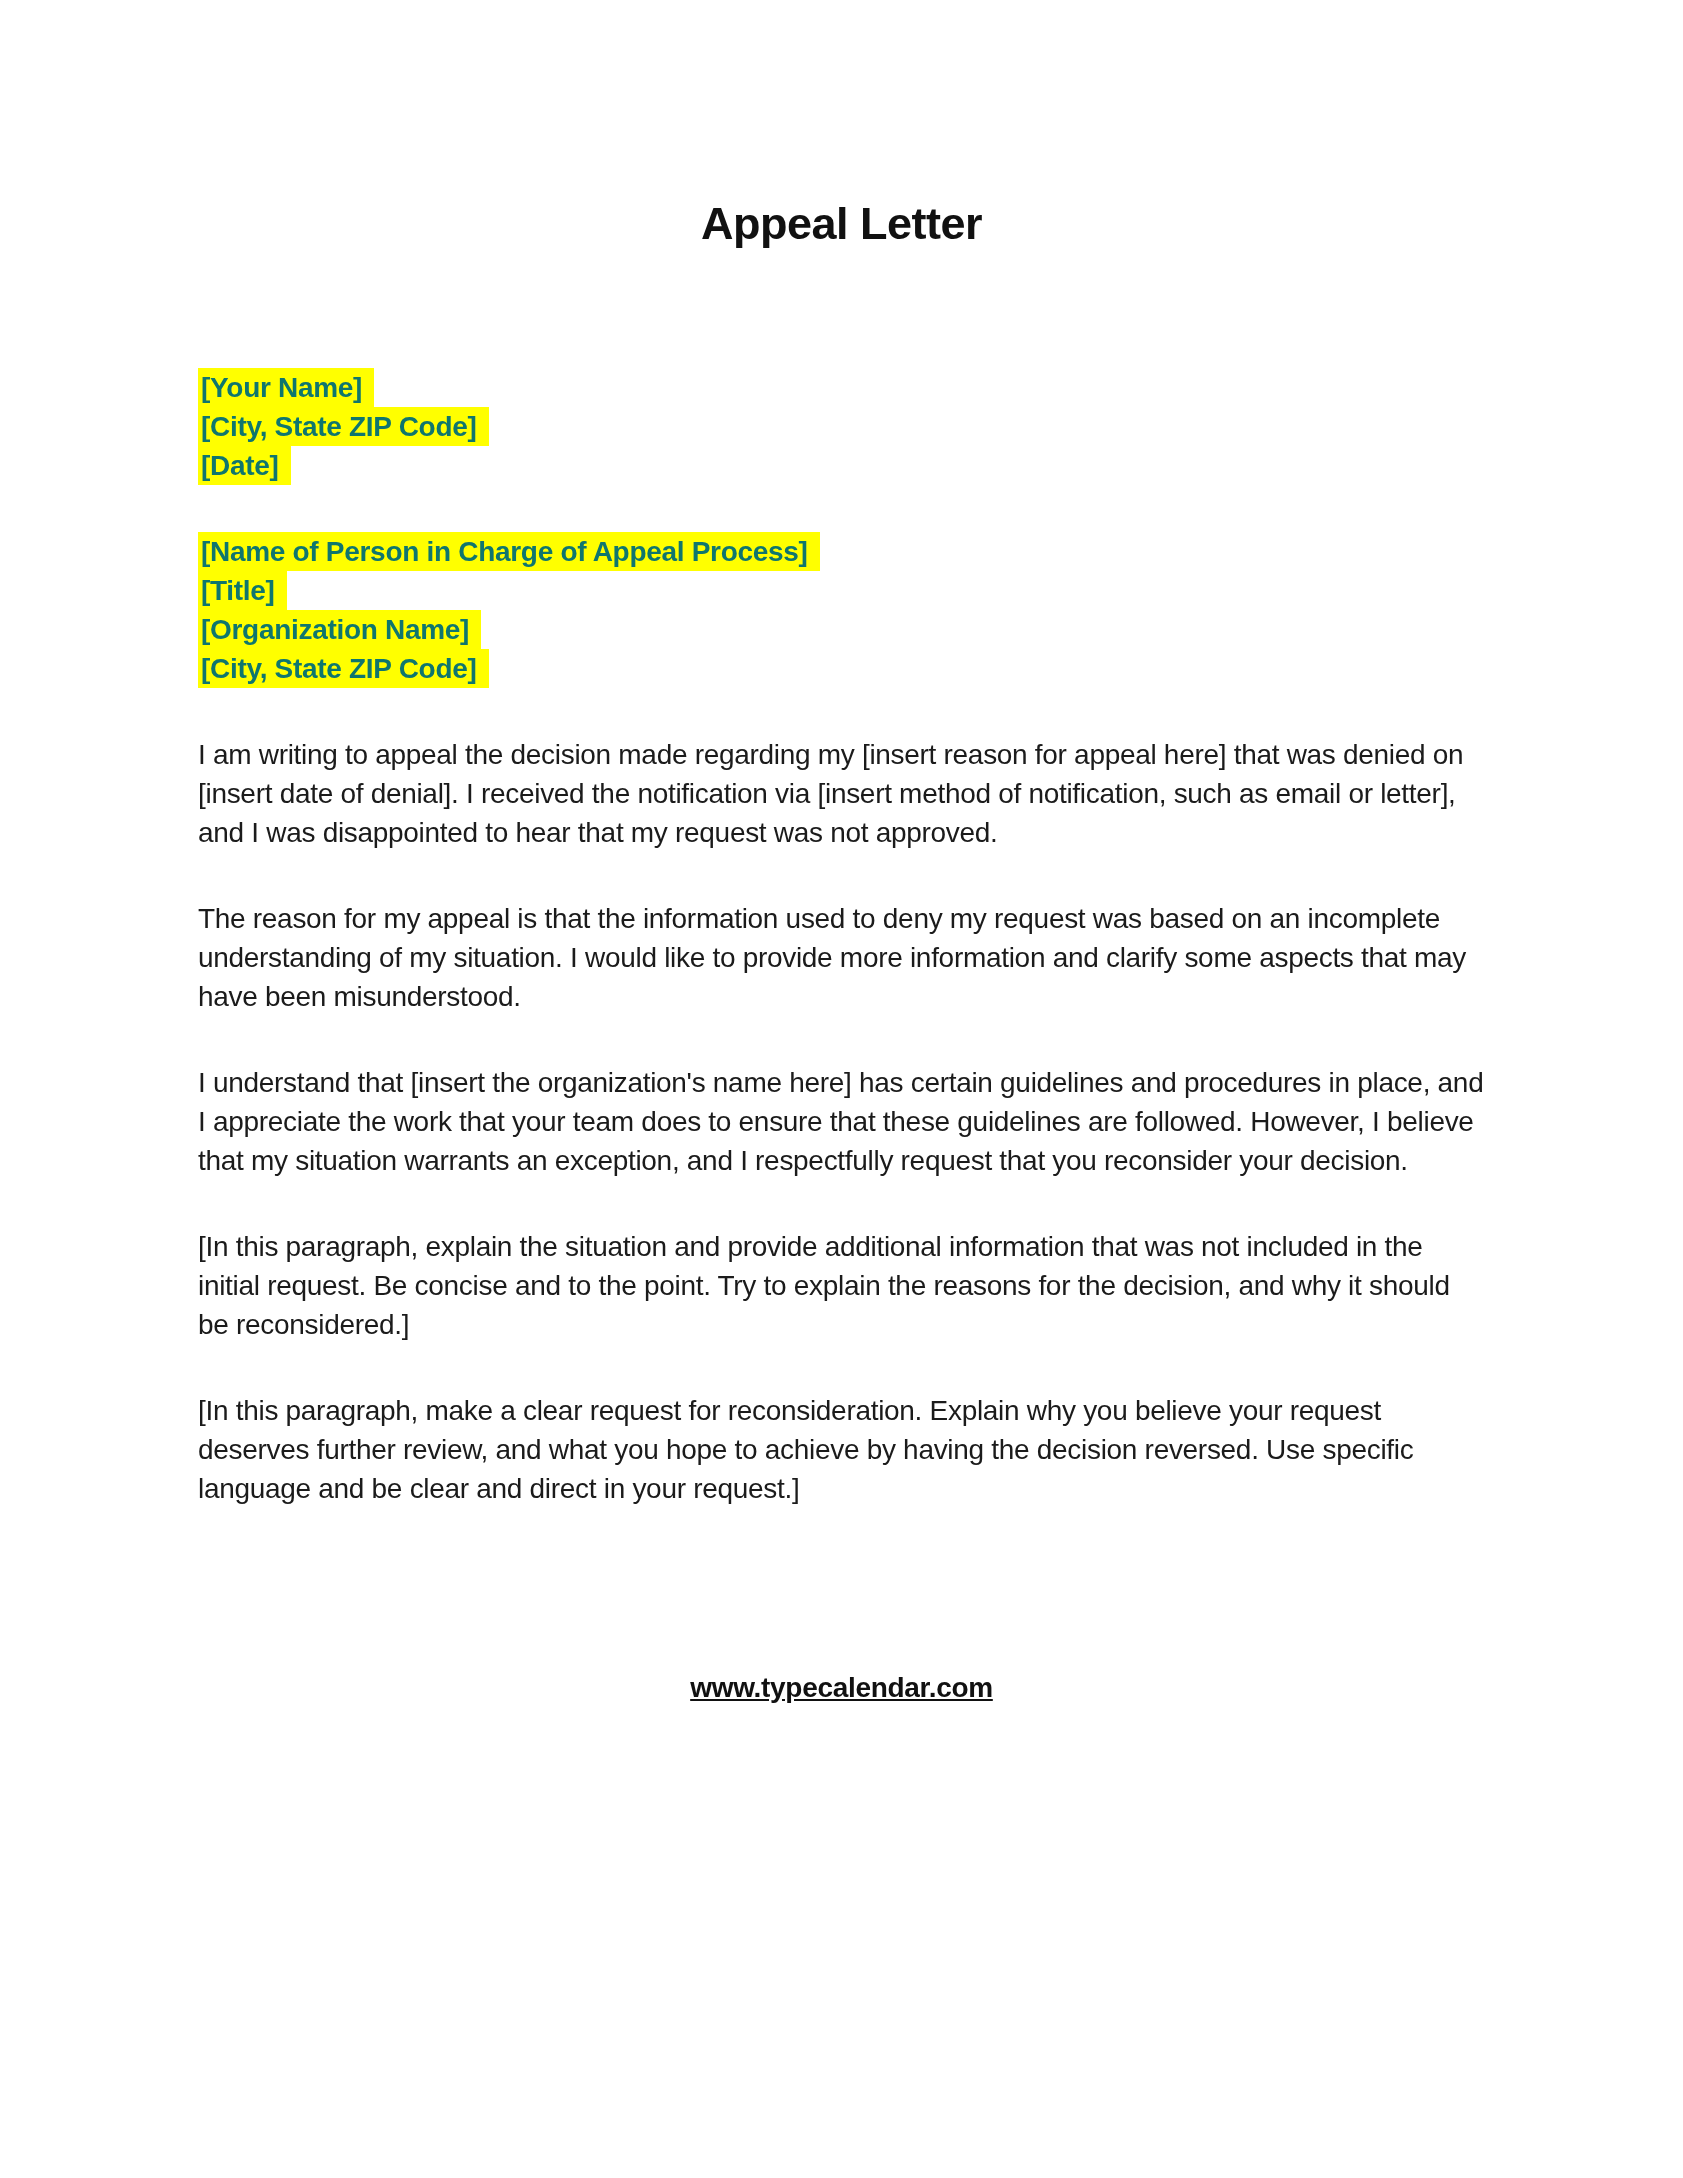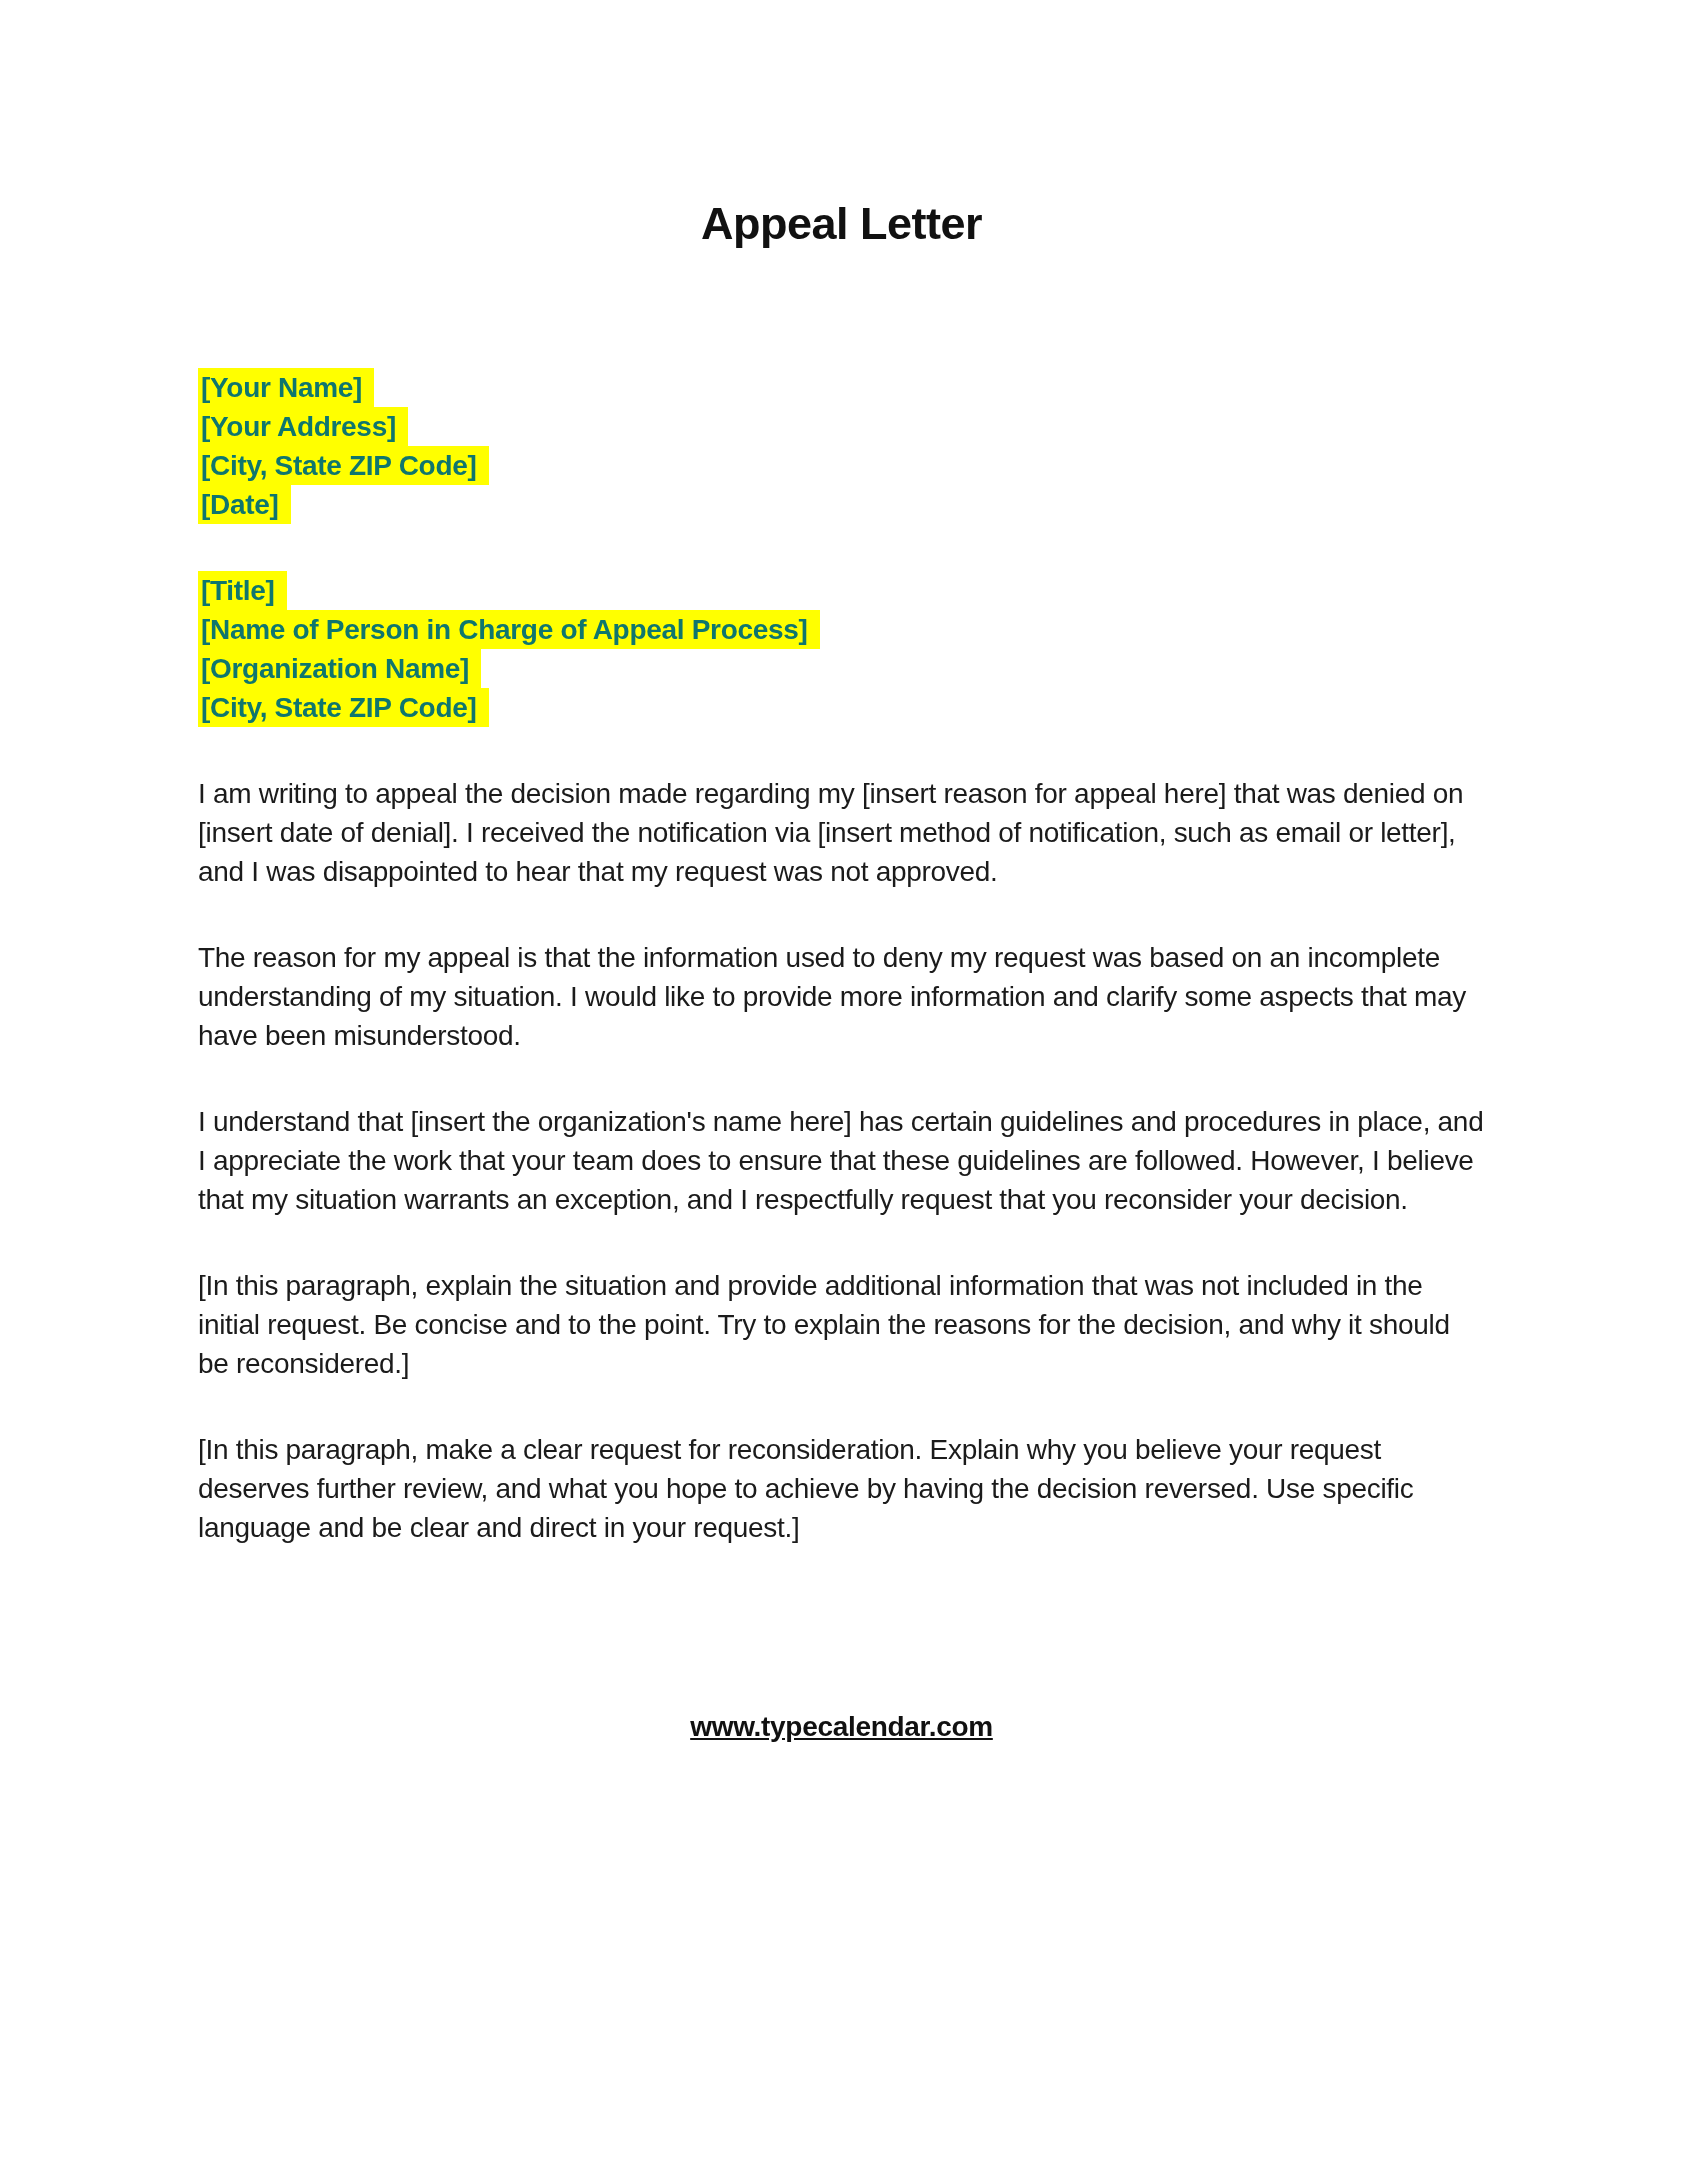--- a/index.html
+++ b/index.html
@@ -66,36 +66,33 @@
 
 <div class="page">
 
   <h1 class="doc-title">Appeal Letter</h1>
 
   <div class="hl-block">
     <div class="hl-line">
       <span class="hl">[Your Name]</span>
     </div>
     <div class="hl-line">
-      <span class="hl">[Your Address]</span>
-    </div>
-    <div class="hl-line">
       <span class="hl">[City, State ZIP Code]</span>
     </div>
     <div class="hl-line">
       <span class="hl">[Date]</span>
     </div>
   </div>
 
   <div class="hl-block">
     <div class="hl-line">
-      <span class="hl">[Title]</span>
+      <span class="hl">[Name of Person in Charge of Appeal Process]</span>
     </div>
     <div class="hl-line">
-      <span class="hl">[Name of Person in Charge of Appeal Process]</span>
+      <span class="hl">[Title]</span>
     </div>
     <div class="hl-line">
       <span class="hl">[Organization Name]</span>
     </div>
     <div class="hl-line">
       <span class="hl">[City, State ZIP Code]</span>
     </div>
   </div>
 
 

